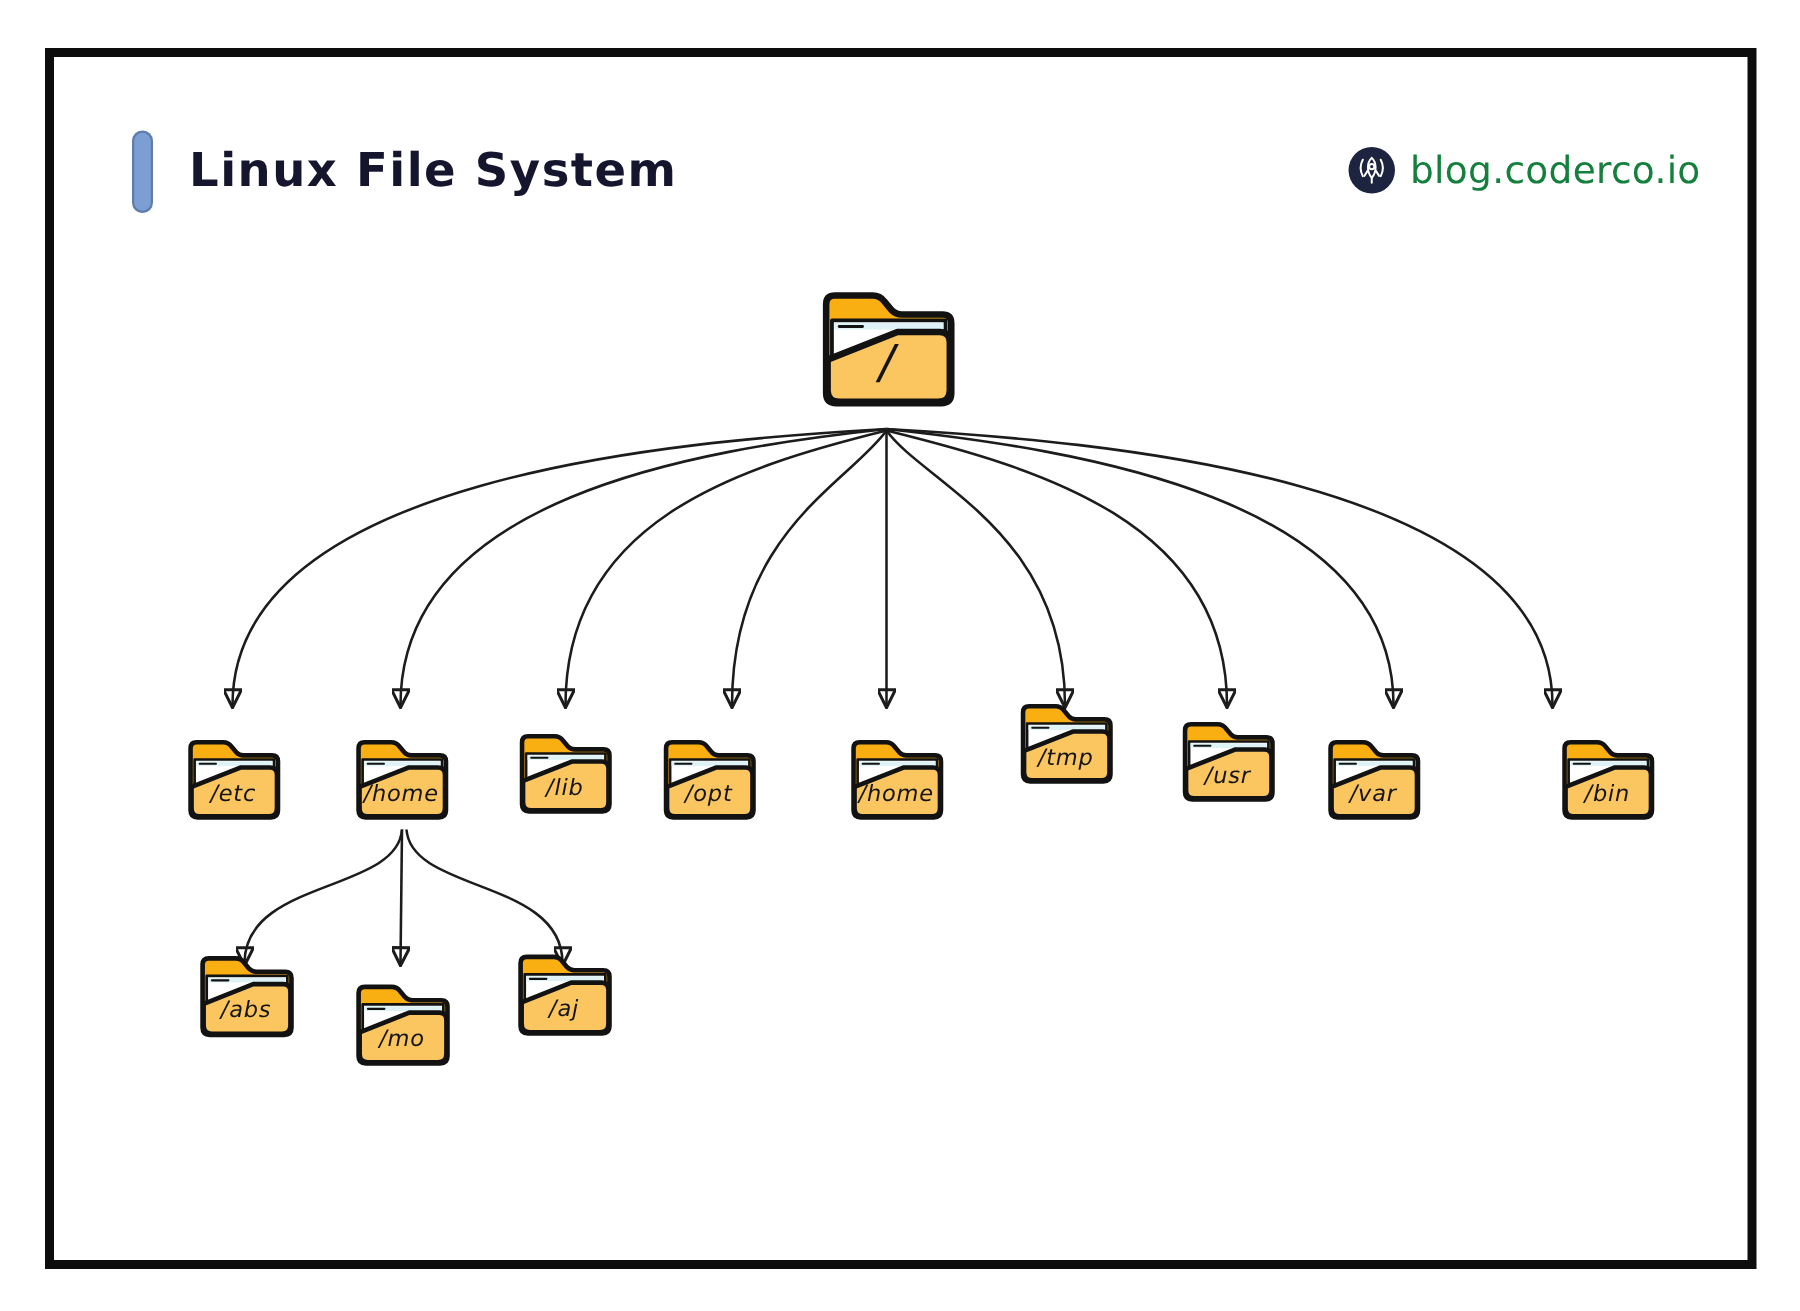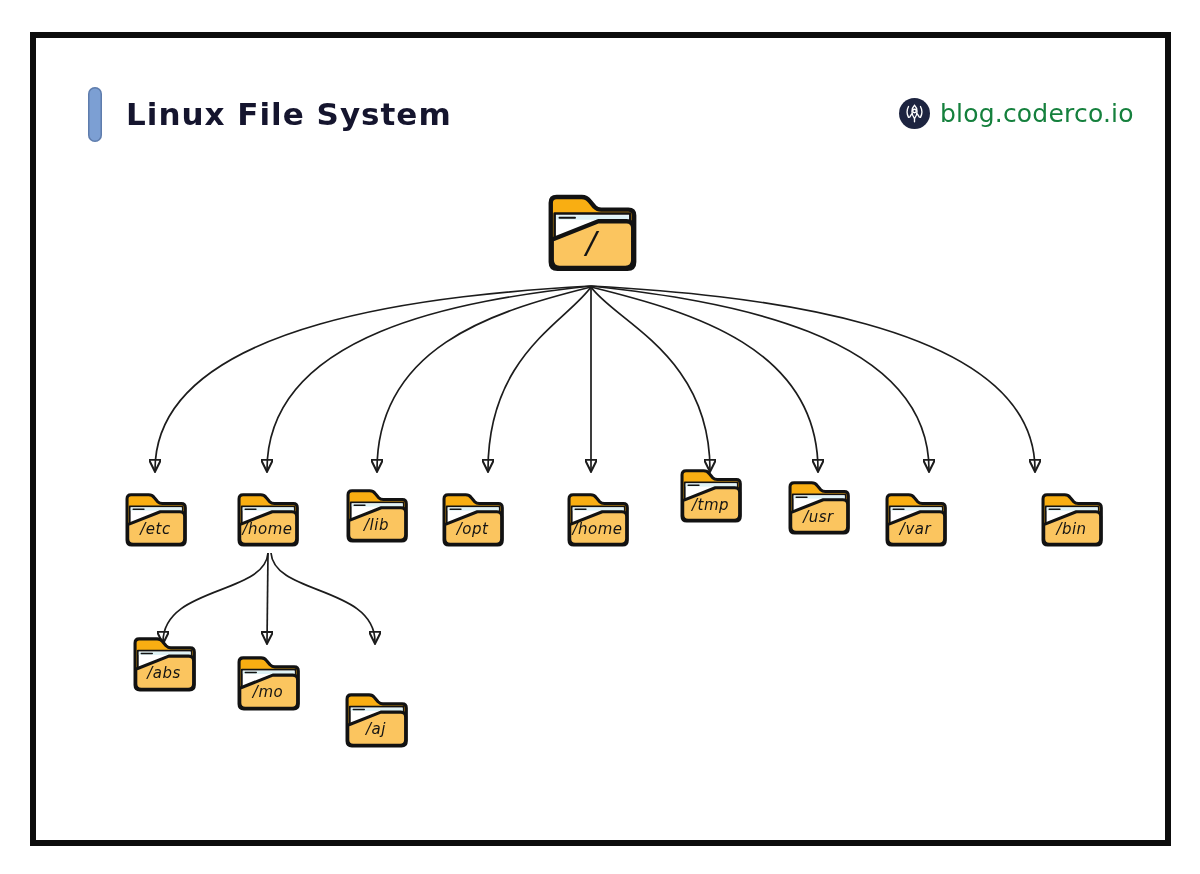--- a/index.html
+++ b/index.html
@@ -150,18 +150,18 @@
       <use href="#folder-shape"></use>
     </svg>
   <span class="folder-label">/abs</span>
 </div>
 <div class="folder" style="left:233px;top:651px;width:70px;height:62px">
   <svg viewBox="0 0 100 90">
       <use href="#folder-shape"></use>
     </svg>
   <span class="folder-label">/mo</span>
 </div>
-<div class="folder" style="left:341px;top:688px;width:70px;height:62px">
+<div class="folder" style="left:341px;top:631px;width:70px;height:62px">
   <svg viewBox="0 0 100 90">
       <use href="#folder-shape"></use>
     </svg>
   <span class="folder-label">/aj</span>
 </div>
 
 </body></html>

